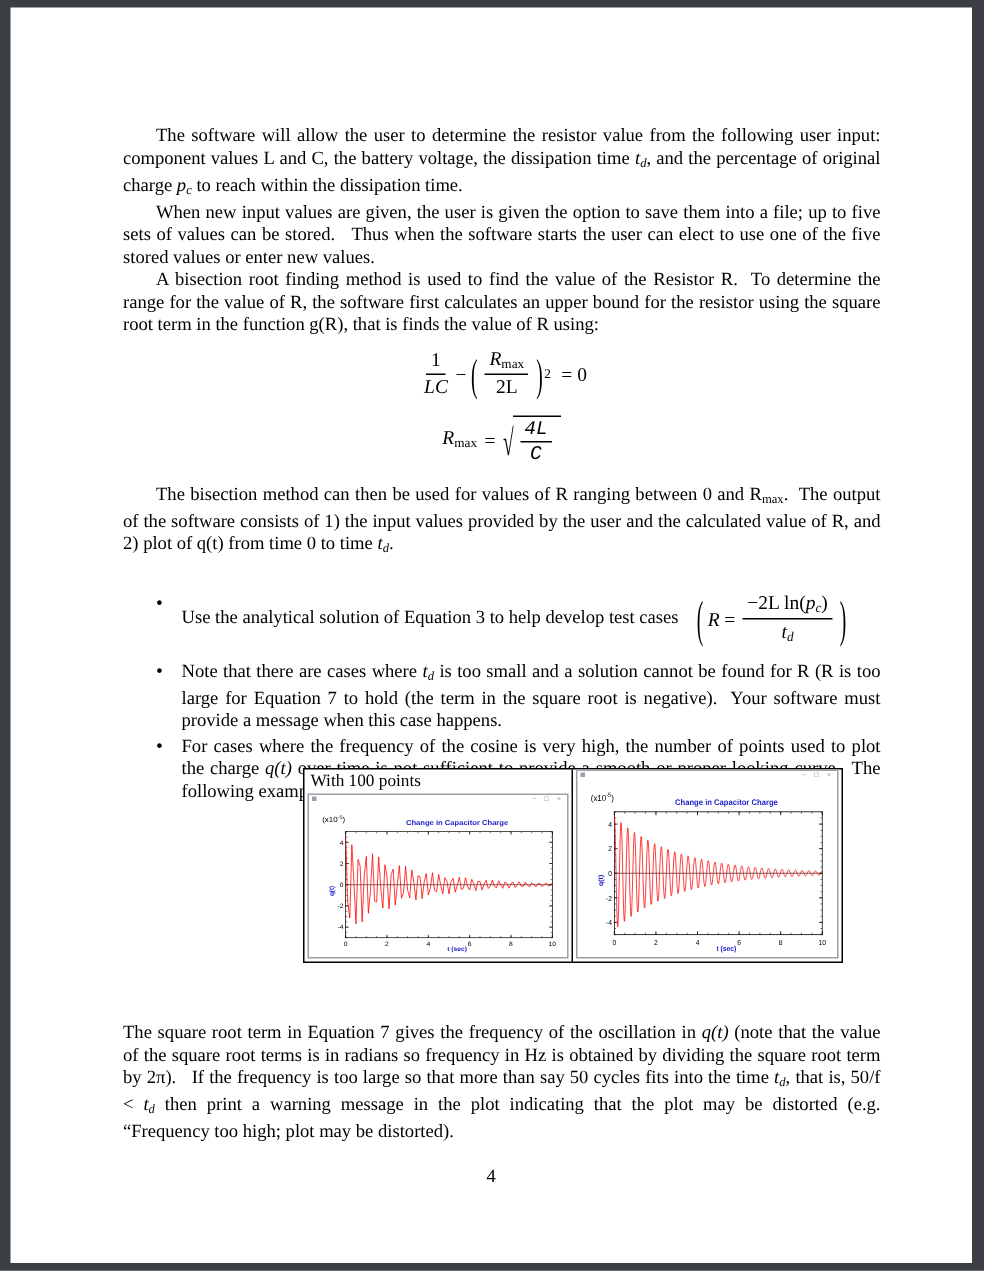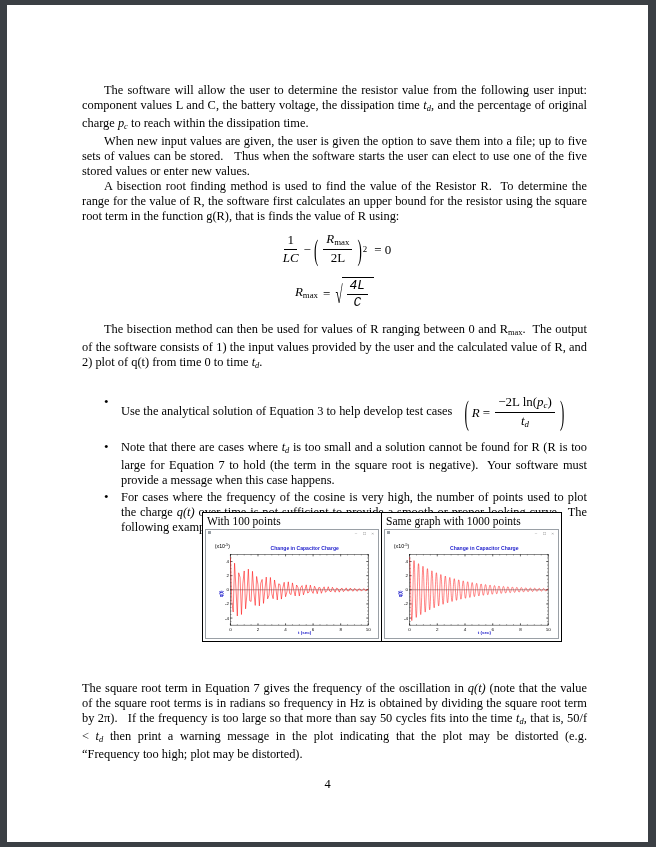--- a/index.html
+++ b/index.html
@@ -415,21 +415,20 @@
               <line x1="166" y1="19" x2="164.8" y2="19" stroke="#000" stroke-width="0.35"></line>
             </g>
           <path id="curveL" fill="none" stroke="#ff0000" stroke-width="0.55" d="M25.00 22.08 L26.41 70.11 L27.82 81.65 L29.23 28.50 L30.64 55.55 L32.05 86.01 L33.46 39.02 L34.87 43.99 L36.28 84.42 L37.69 50.97 L39.10 36.97 L40.51 78.23 L41.92 61.95 L43.33 34.94 L44.74 69.40 L46.15 70.13 L47.56 37.37 L48.97 60.02 L50.38 74.53 L51.79 43.01 L53.20 51.88 L54.61 75.05 L56.02 50.26 L57.43 46.24 L58.84 72.30 L60.25 57.50 L61.66 43.66 L63.07 67.36 L64.48 63.43 L65.89 44.05 L67.30 61.53 L68.71 67.21 L70.12 46.82 L71.53 56.02 L72.94 68.55 L74.35 51.02 L75.76 51.78 L77.17 67.64 L78.58 55.63 L79.99 49.35 L81.40 65.05 L82.81 59.75 L84.22 48.83 L85.63 61.57 L87.04 62.71 L88.45 49.98 L89.86 57.98 L91.27 64.19 L92.68 52.29 L94.09 54.95 L95.50 64.19 L96.91 55.12 L98.32 52.94 L99.73 62.98 L101.14 57.87 L102.55 52.11 L103.96 60.99 L105.37 60.05 L106.78 52.42 L108.19 58.73 L109.60 61.38 L111.01 53.59 L112.42 56.66 L113.83 61.76 L115.24 55.25 L116.65 55.11 L118.06 61.30 L119.47 57.02 L120.88 54.28 L122.29 60.24 L123.70 58.56 L125.11 54.18 L126.52 58.87 L127.93 59.63 L129.34 54.71 L130.75 57.50 L132.16 60.11 L133.57 55.64 L134.98 56.38 L136.39 60.04 L137.80 56.74 L139.21 55.67 L140.62 59.52 L142.03 57.78 L143.44 55.41 L144.85 58.72 L146.26 58.58 L147.67 55.59 L149.08 57.85 L150.49 59.04 L151.90 56.07 L153.31 57.08 L154.72 59.14 L156.13 56.73 L157.54 56.52 L158.95 58.92 L160.36 57.41 L161.77 56.24 L163.18 58.48 L164.59 57.98 L166.00 56.24 "></path>
           <text id="xlL" x="101" y="106" text-anchor="middle" font-family="Liberation Sans, sans-serif" font-size="4.6" font-weight="bold" fill="#2222cc">t (sec)</text>
           <text id="ylL" x="17" y="62" text-anchor="middle" font-family="Liberation Sans, sans-serif" font-size="4.6" font-weight="bold" fill="#2222cc" transform="rotate(-90 17 62)">q(t)</text>
         </svg>
       </div>
     </div>
 
     <div class="figcell">
-      <div class="figcap">Same graph with 1000 points</div>
       <div class="plotwrap">
         <div class="winbar">
           <span class="wicon"></span>
           <span class="wdots">− □ ×</span>
         </div>
         <svg class="plotsvg" viewBox="0 0 176 110" preserveAspectRatio="none">
           <text id="mlR" x="9" y="12" font-family="Liberation Sans, sans-serif" font-size="5.4" fill="#000">(x10<tspan font-size="3.8" dy="-2">-5</tspan><tspan dy="2">)</tspan></text>
           <text id="tiR" x="101" y="14.5" text-anchor="middle" font-family="Liberation Sans, sans-serif" font-size="5.2" font-weight="bold" fill="#2222cc">Change in Capacitor Charge</text>
           <g id="axR">
               <rect x="25" y="19" width="141" height="77" fill="none" stroke="#000" stroke-width="0.5"></rect>

